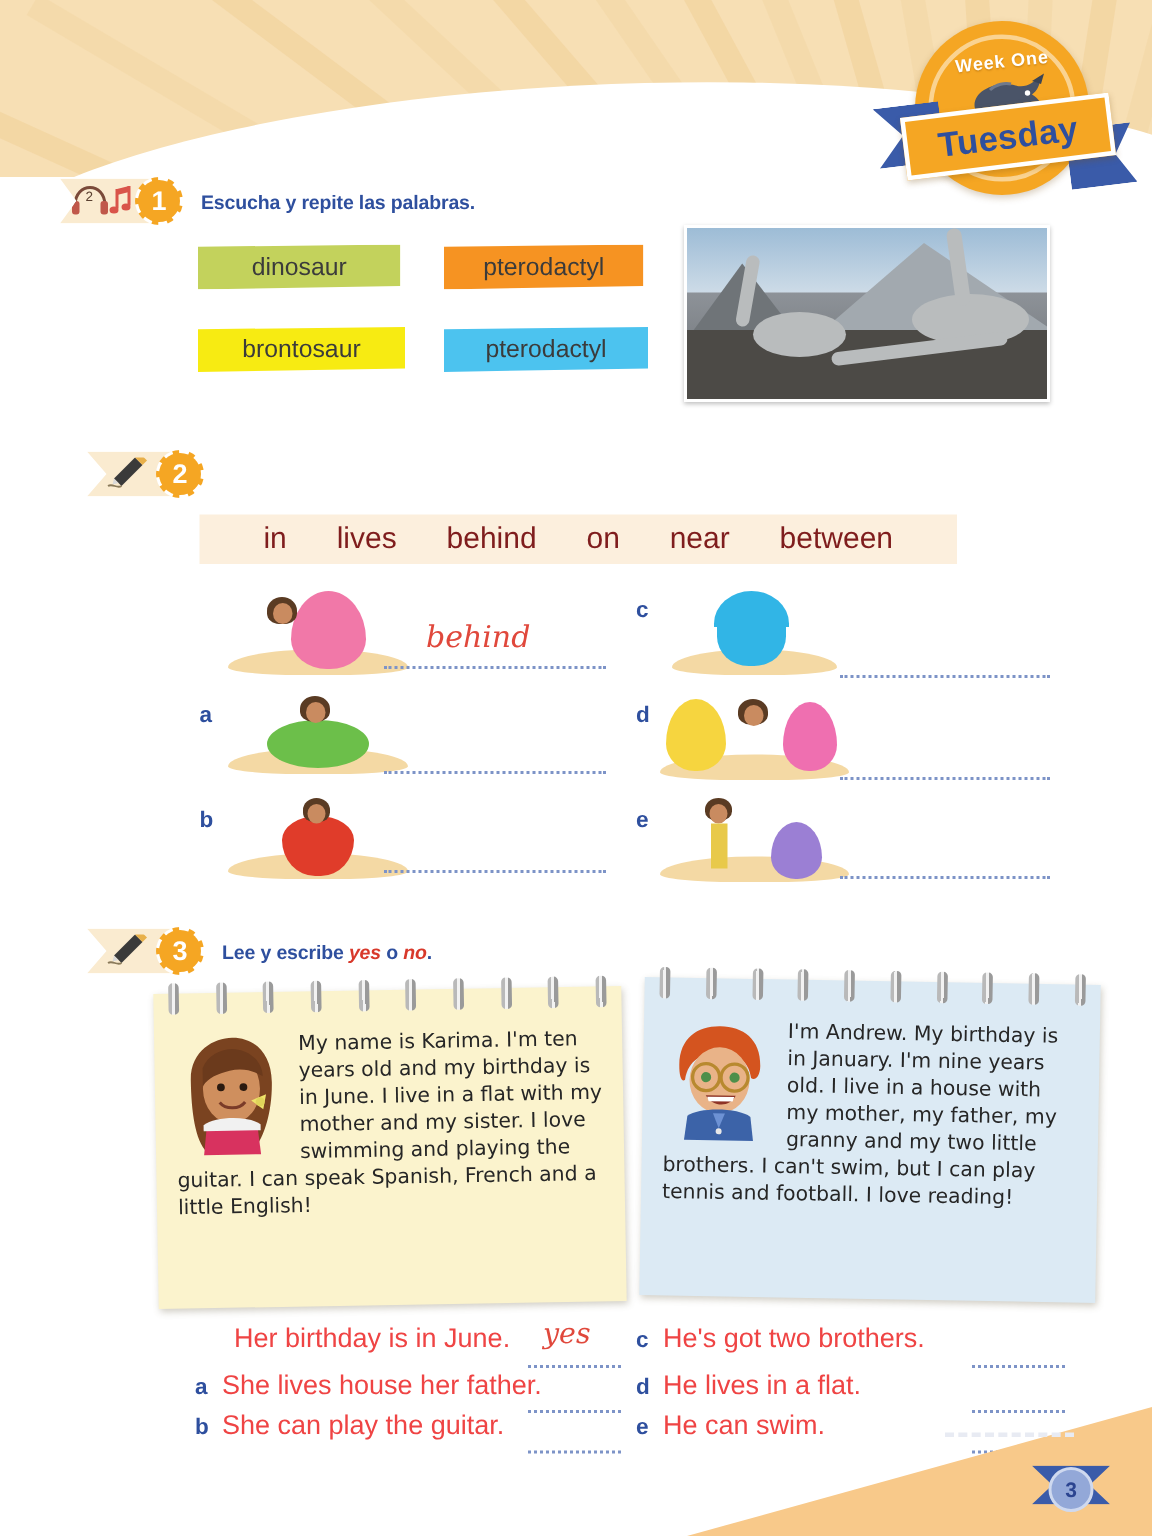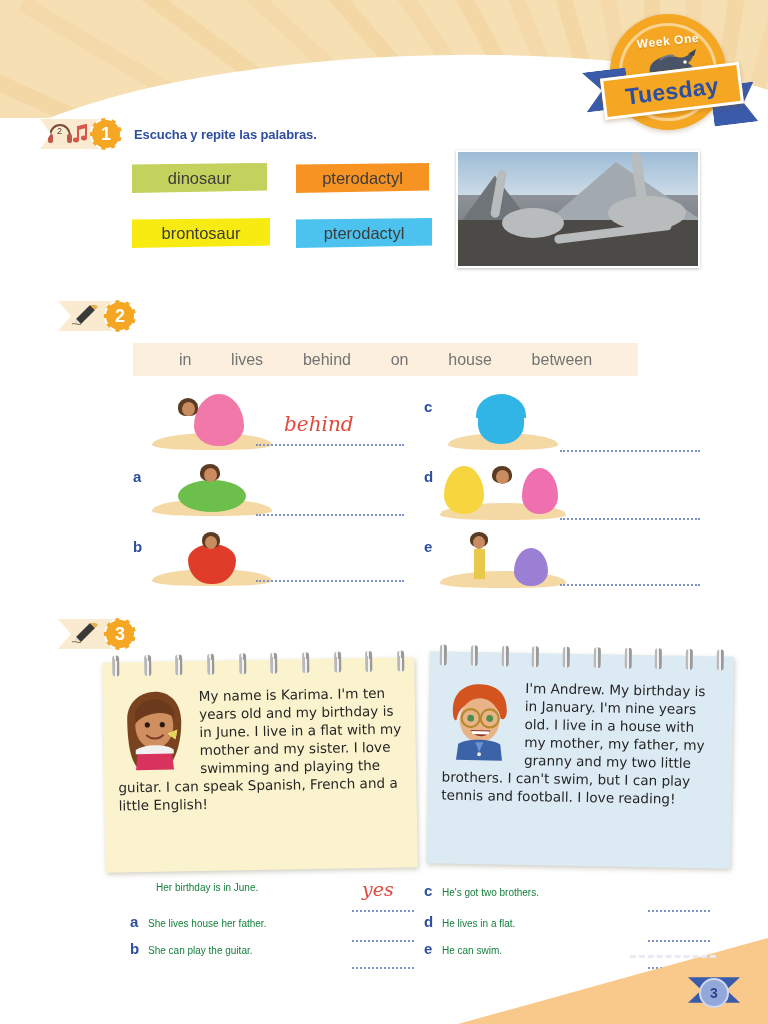--- a/index.html
+++ b/index.html
@@ -118,21 +118,21 @@
   }
   .dino-shape { position: absolute; background: #b9bcbd; border-radius: 50%; }
 
   
   .wordbank {
     position: absolute; left: 133px; top: 343px; width: 505px; height: 33px;
     background: #fcefdd;
     display: flex; align-items: center; justify-content: space-around;
     padding: 0 26px;
   }
-  .wordbank span { color: #737373; font-size: 16px; }
+  .wordbank span { color: #7f1d1d; font-size: 20px; }
   .row-letter {
     position: absolute; color: #2e4f9e; font-size: 15px; font-weight: bold;
   }
   .egg-scene { position: absolute; }
   .sand {
     position: absolute; bottom: 0; left: 0; width: 100%; height: 17px;
     background: #f4d9a4; border-radius: 50% 50% 40% 40% / 70% 70% 30% 30%;
   }
   .egg { position: absolute; border-radius: 50% 50% 48% 48% / 62% 62% 38% 38%; }
   .kid-head { position: absolute; border-radius: 50%; background: #c98b60; }
@@ -170,21 +170,21 @@
   .note-avatar {
     float: left; width: 74px; height: 84px;
     margin: 2px 8px 0 0; position: relative;
   }
 
   
   .q-item { position: absolute; display: flex; align-items: baseline; }
   .q-letter {
     width: 18px; color: #2e4f9e; font-size: 15px; font-weight: bold;
   }
-  .q-text { color: #15803d; font-size: 10px; text-align: right; }
+  .q-text { color: #ef4444; font-size: 18px; text-align: right; }
 
   
   .corner-orange {
     position: absolute; right: 0; bottom: 0; width: 310px; height: 86px;
     background: #f8c98a;
     clip-path: polygon(100% 0, 100% 100%, 0 100%);
   }
   .dash-line {
     position: absolute; right: 52px; bottom: 66px; width: 86px; height: 0;
     border-top: 3px dashed #e8ebf3;
@@ -295,21 +295,21 @@
     </svg>
   </div>
   <div class="num-circle">2</div>
 </div>
 
 <div class="wordbank">
   <span>in</span>
   <span>lives</span>
   <span>behind</span>
   <span>on</span>
-  <span>house</span>
+  <span>near</span>
   <span>between</span>
 </div>
 
 <div class="egg-scene" style="left:152px; top:392px; width:120px; height:58px;">
   <div class="sand"></div>
   <div class="egg" style="left:42px; top:2px; width:50px; height:52px; background:#f178a8;"></div>
   <div class="kid-hair" style="left:26px; top:6px; width:20px; height:18px;"></div>
   <div class="kid-head" style="left:30px; top:10px; width:13px; height:14px;"></div>
 </div>
 <div class="answer-line" style="left:256px; top:432px; width:148px;"></div>
@@ -364,20 +364,23 @@
 <div class="exercise-head" style="left:58px; top:618px;">
   <div class="icon-banner">
     <svg width="34" height="22" viewBox="0 0 34 22">
       <path d="M6 17 L20 3 L25 8 L11 22 Z" fill="#3a3a3a" transform="translate(0,-3)"></path>
       <path d="M20 3 L23 0 L28 5 L25 8 Z" fill="#e8b04a" transform="translate(0,-3)"></path>
       <path d="M6 17 L5 21 L9 20 Z" fill="#d9d9d9" transform="translate(0,-3)"></path>
       <path d="M2 19 C5 17 8 21 11 19" stroke="#8a7a5a" stroke-width="1.2" fill="none"></path>
     </svg>
   </div>
   <div class="num-circle">3</div>
+  <div class="ex-title">
+    <span>Lee y escribe </span><span class="em-red">yes</span><span> o </span><span class="em-red">no</span><span>.</span>
+  </div>
 </div>
 
 <div class="notepad yellow" style="left:104px; top:660px; width:312px; height:210px; transform:rotate(-1deg);">
   <div class="spiral-row">
     <span class="spiral"></span>
       <span class="spiral"></span>
       <span class="spiral"></span>
     <span class="spiral"></span>
       <span class="spiral"></span>
       <span class="spiral"></span>

